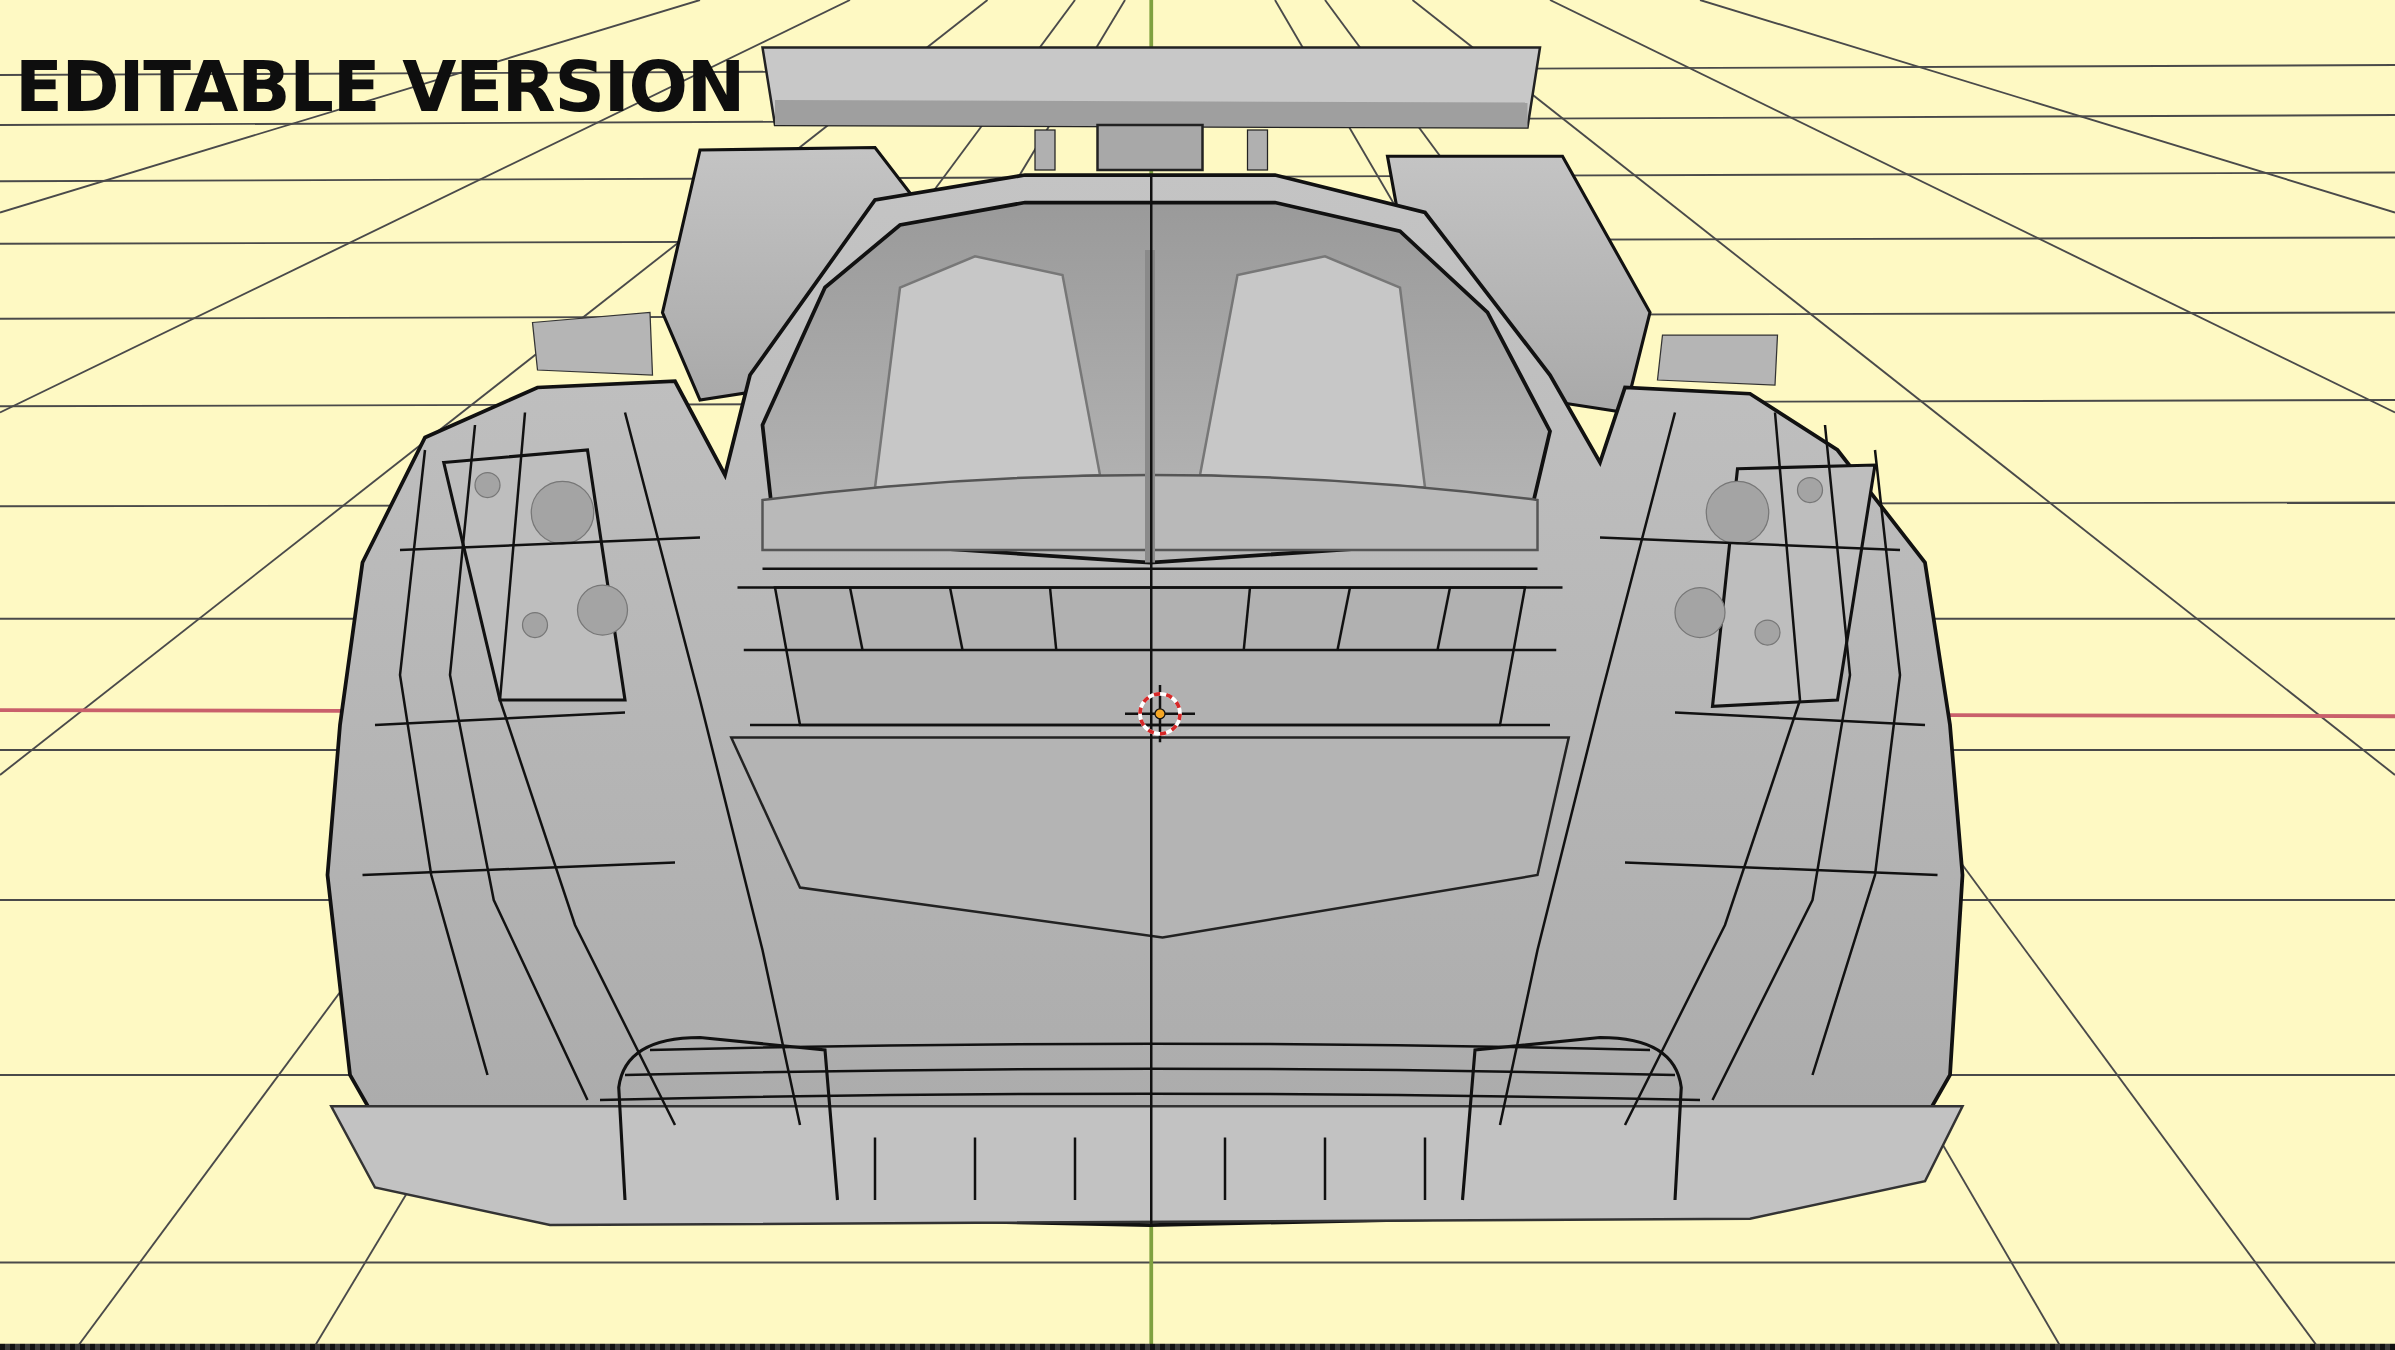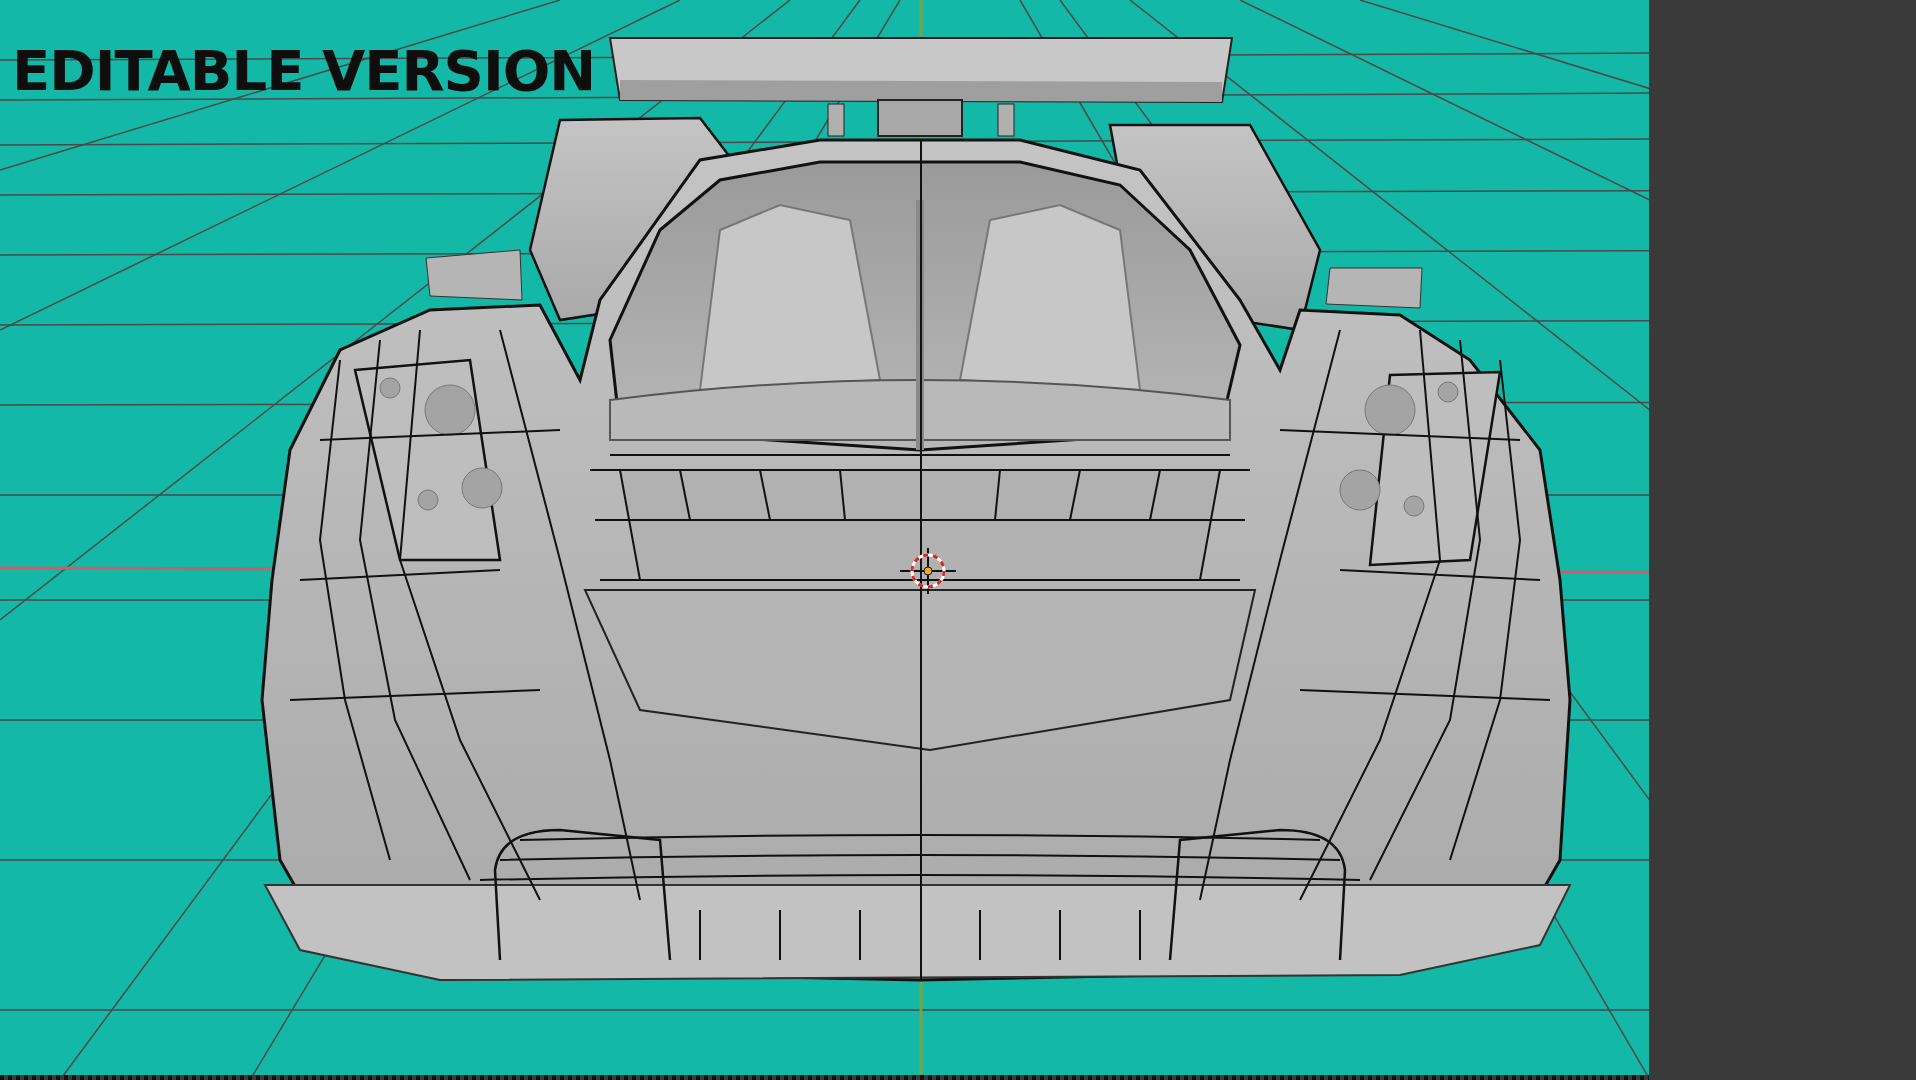--- a/index.html
+++ b/index.html
@@ -1,17 +1,17 @@
 <!DOCTYPE html>
 <html><head>
 <meta charset="utf-8">
 <style>
   html,body{margin:0;padding:0;}
   body{width:1916px;height:1080px;overflow:hidden;background:#3a3a3a;position:relative;font-family:"DejaVu Sans",sans-serif;}
-  .viewport{position:absolute;left:0;top:0;width:1649px;height:1080px;background:#14b8a6;overflow:hidden;}
+  .viewport{position:absolute;left:0;top:0;width:1916px;height:1080px;background:#fef9c3;overflow:hidden;}
   .grid{position:absolute;left:0;top:0;width:1916px;height:1080px;}
   .overlay-title{position:absolute;left:12px;top:38px;font-family:"DejaVu Sans",sans-serif;font-weight:bold;font-size:56px;color:#0e0e0e;letter-spacing:-1px;white-space:nowrap;}
   .car{position:absolute;left:0;top:0;width:1916px;height:1080px;}
   .bottom-strip{position:absolute;left:0;bottom:0;width:1916px;height:5px;background:repeating-linear-gradient(90deg,#111 0 4px,#3a3a3a 4px 8px);}
   .cursor3d{position:absolute;left:898px;top:548px;width:60px;height:46px;}
 </style>
 </head>
 <body>
 
 <div class="viewport">

